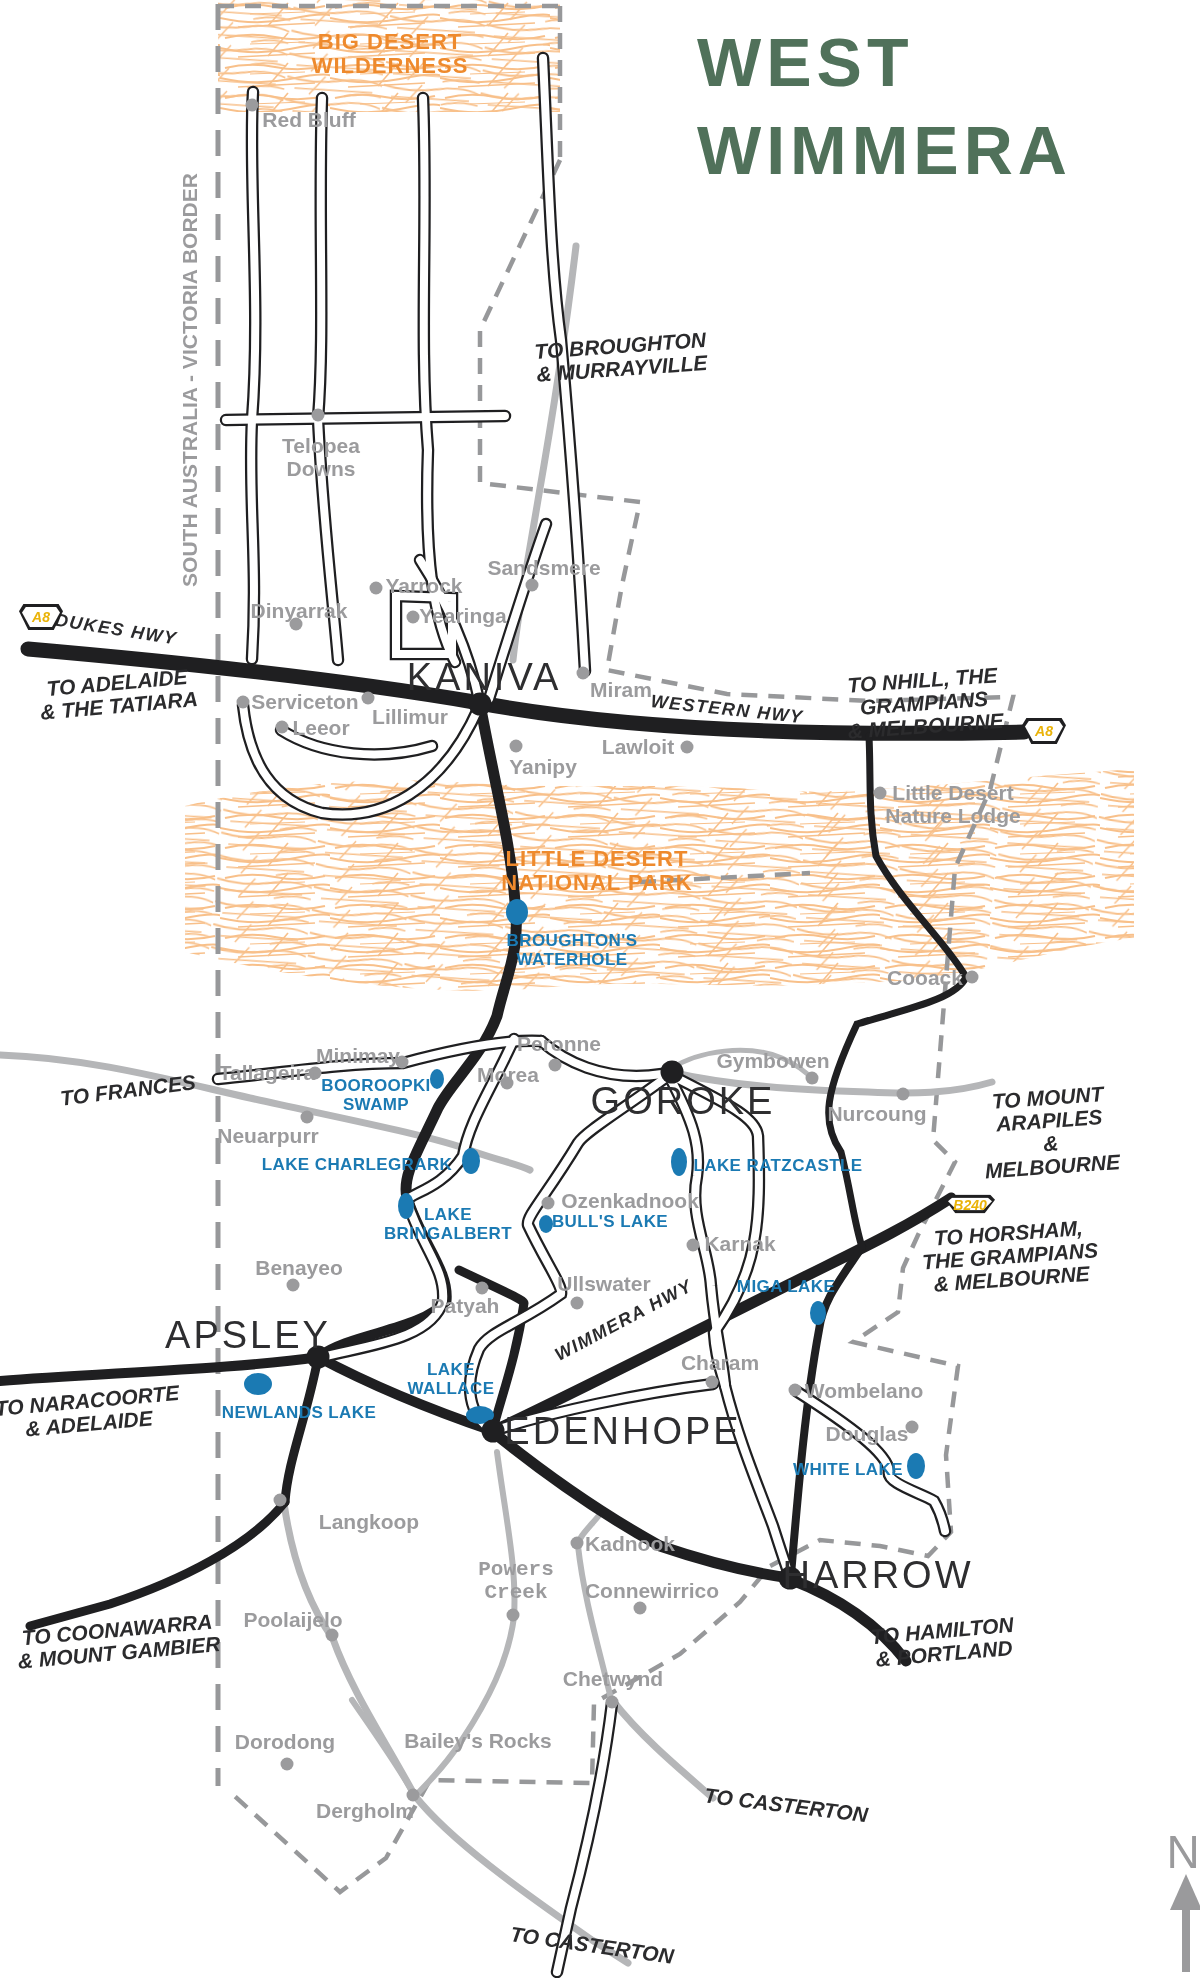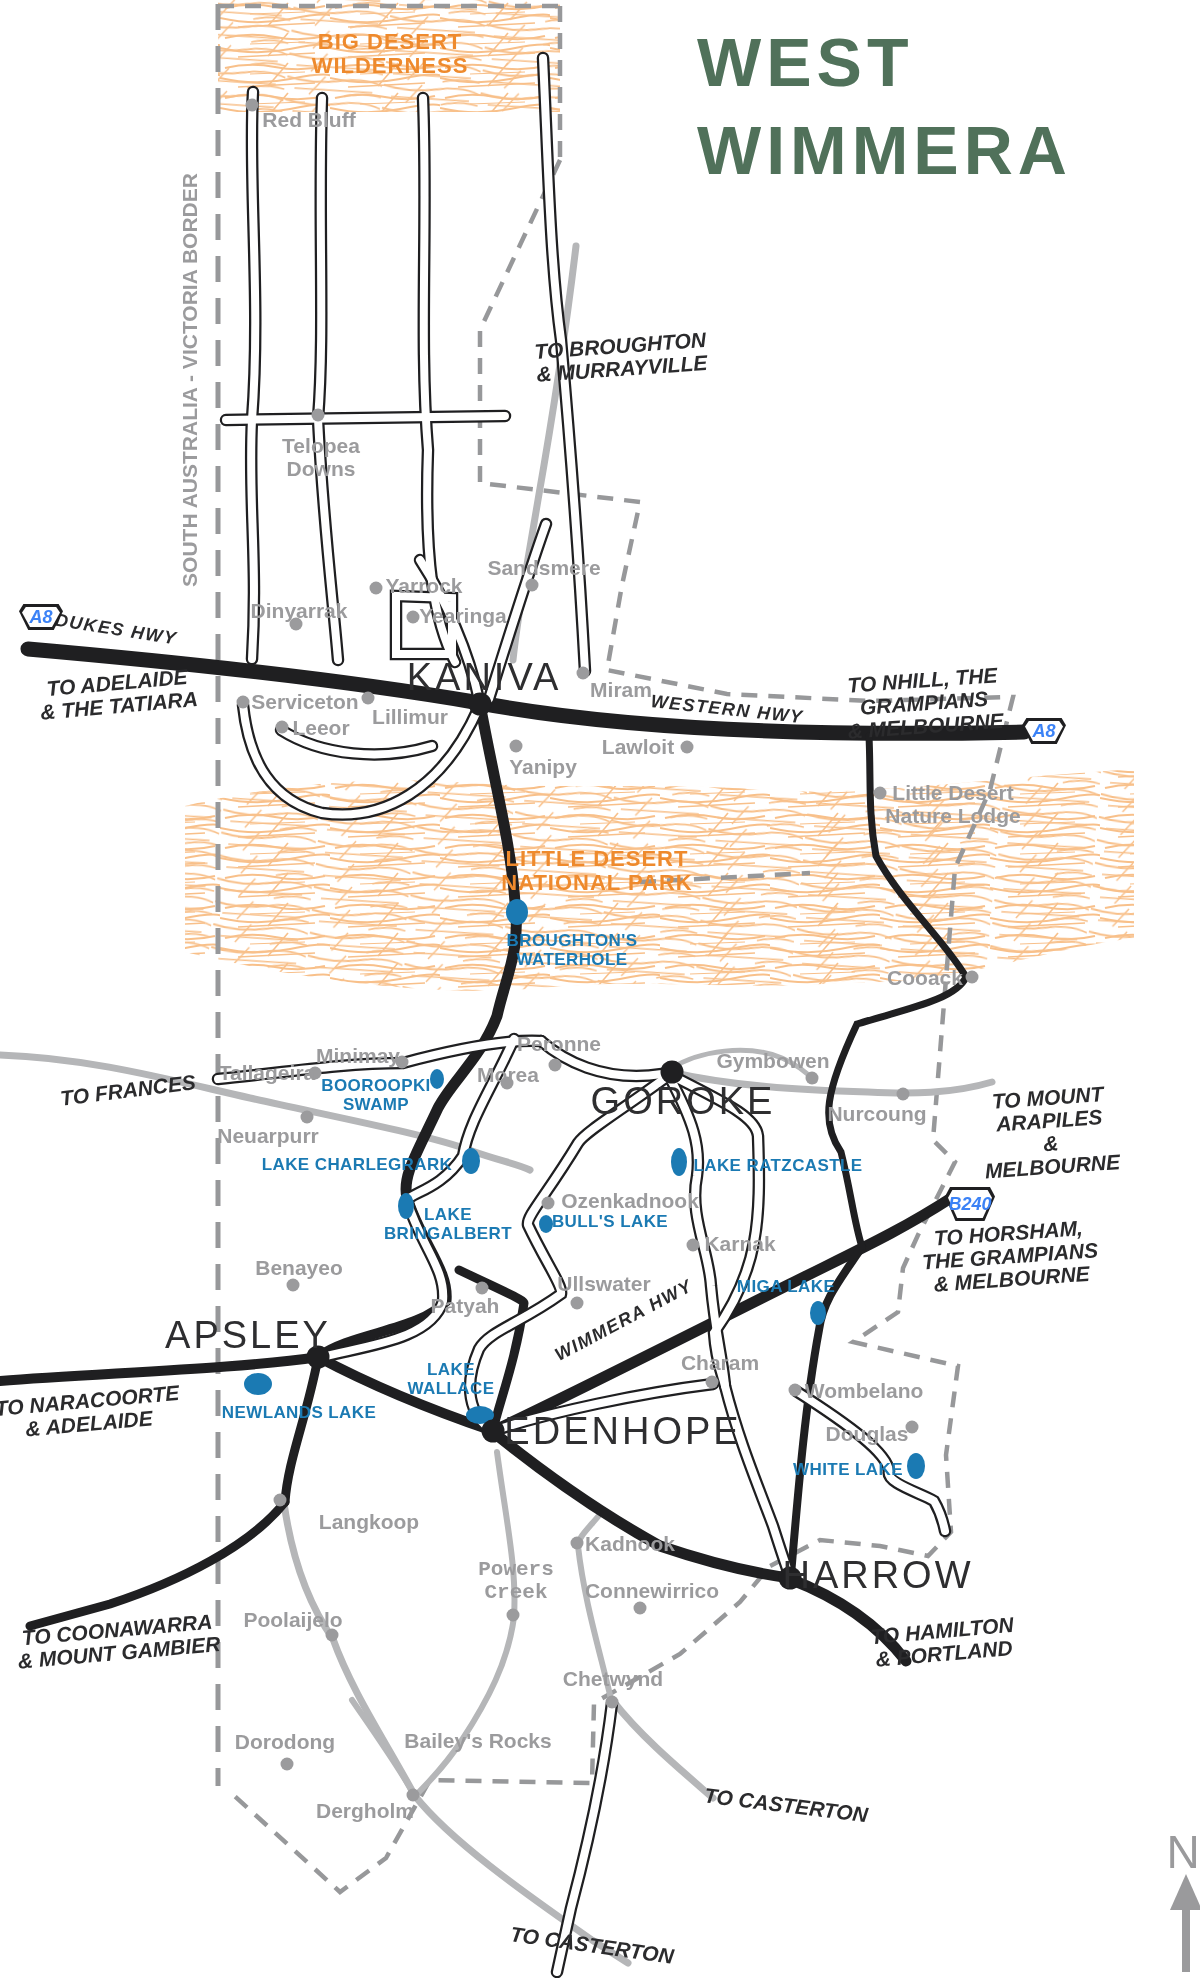--- a/index.html
+++ b/index.html
@@ -16,21 +16,21 @@
   .parklab{color:#ee8a2d;font-size:22px;font-weight:700;letter-spacing:1px}
   #title{position:absolute;left:697px;top:18px;color:#50715a;font-size:68px;
          letter-spacing:5px;line-height:1.3;font-weight:700}
   #border-label{position:absolute;left:190px;top:380px;color:#9b9b9d;font-size:21px;
          font-weight:700;white-space:nowrap;transform:translate(-50%,-50%) rotate(-90deg)}
   .shield{position:absolute;transform:translate(-50%,-50%);background:#1f1f21;
          clip-path:polygon(10% 0,90% 0,100% 28%,79% 100%,21% 100%,0 28%)}
   .shield .in{position:absolute;inset:3px;background:#fff;
          clip-path:polygon(10% 0,90% 0,100% 28%,79% 100%,21% 100%,0 28%)}
   .shield span{position:absolute;inset:0;display:flex;align-items:center;justify-content:center;
-         font-weight:700;font-style:italic;font-size:18px;color:#3b82f6}
+         font-weight:700;font-style:italic;font-size:14px;color:#eab308}
   #north-n{position:absolute;color:#9a9a9c;font-size:46px;font-weight:400;
          transform:translate(-50%,-50%)}
 </style>
 </head>
 <body>
 
 <svg id="map-svg" width="1200" height="1978" viewBox="0 0 1200 1978">
   <defs>
     <pattern id="scrib1" width="110" height="30" patternUnits="userSpaceOnUse">
       <path d="M5,8 Q30,2 55,7 T105,6" fill="none" stroke="#f8c08a" stroke-width="2.2"></path>
@@ -294,17 +294,17 @@
     <div class="lab parklab" style="left: 597px; top: 871px; transform: translate(-50%, -50%);">LITTLE DESERT
 NATIONAL PARK</div>
     <div class="shield" style="left: 41px; top: 617px; width: 44px; height: 26px;">
       <div class="in"></div>
       <span>A8</span>
     </div>
     <div class="shield" style="left: 1044px; top: 731px; width: 44px; height: 26px;">
       <div class="in"></div>
       <span>A8</span>
     </div>
-    <div class="shield" style="left: 970px; top: 1204px; width: 50px; height: 34px;">
+    <div class="shield" style="left: 970px; top: 1204px; width: 50px; height: 19px;">
       <div class="in"></div>
       <span>B240</span>
     </div>
   </div>
 
 </body></html>

